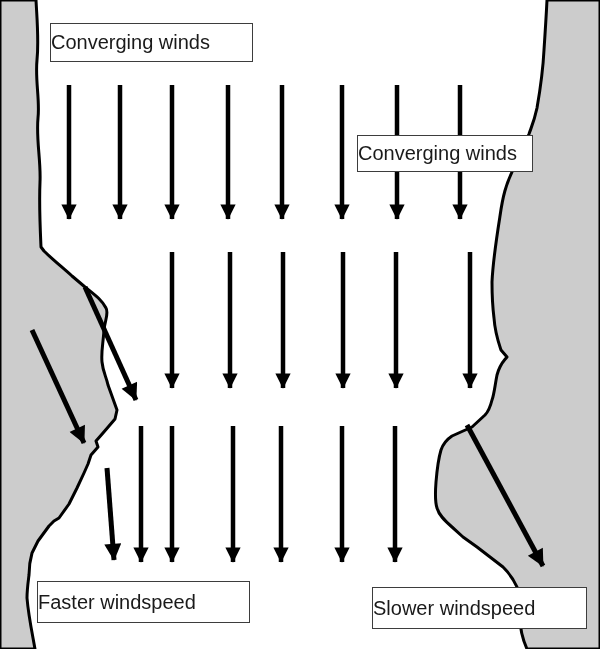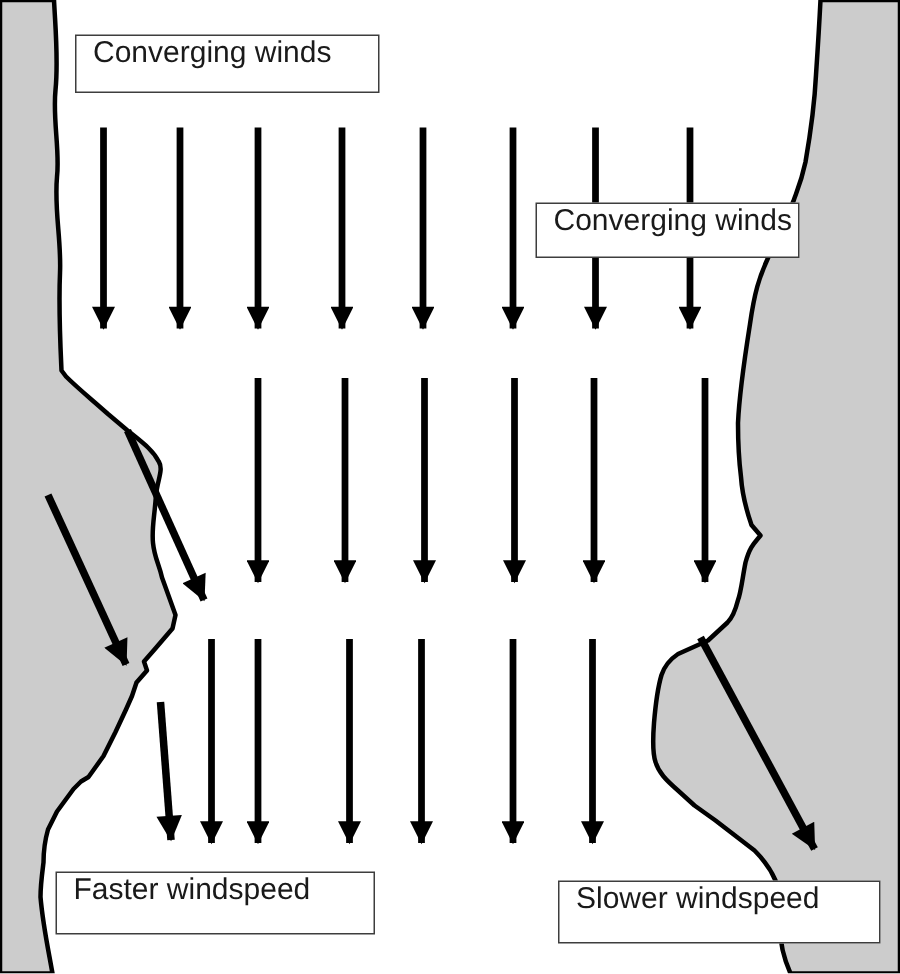--- a/index.html
+++ b/index.html
@@ -11,22 +11,21 @@
     font-family: "Liberation Sans", sans-serif;
     background: #ffffff;
   }
   #diagram-svg { position: absolute; left: 0; top: 0; }
   .label-box {
     position: absolute;
     background: #ffffff;
     border: 1.5px solid #3d3d3d;
     box-sizing: border-box;
     display: flex;
-    align-items: flex-start;
-    padding-left: 11px;
+    align-items: center;
     font-size: 20px;
     color: #1a1a1a;
     white-space: nowrap;
   }
   .label-converging { left: 50px;  top: 23px;  width: 203px; height: 39px; }
   .label-diverging  { left: 357px; top: 135px; width: 176px; height: 37px; }
   .label-faster     { left: 37px;  top: 581px; width: 213px; height: 42px; }
   .label-slower     { left: 372px; top: 587px; width: 215px; height: 42px; }
 </style>
 </head>

